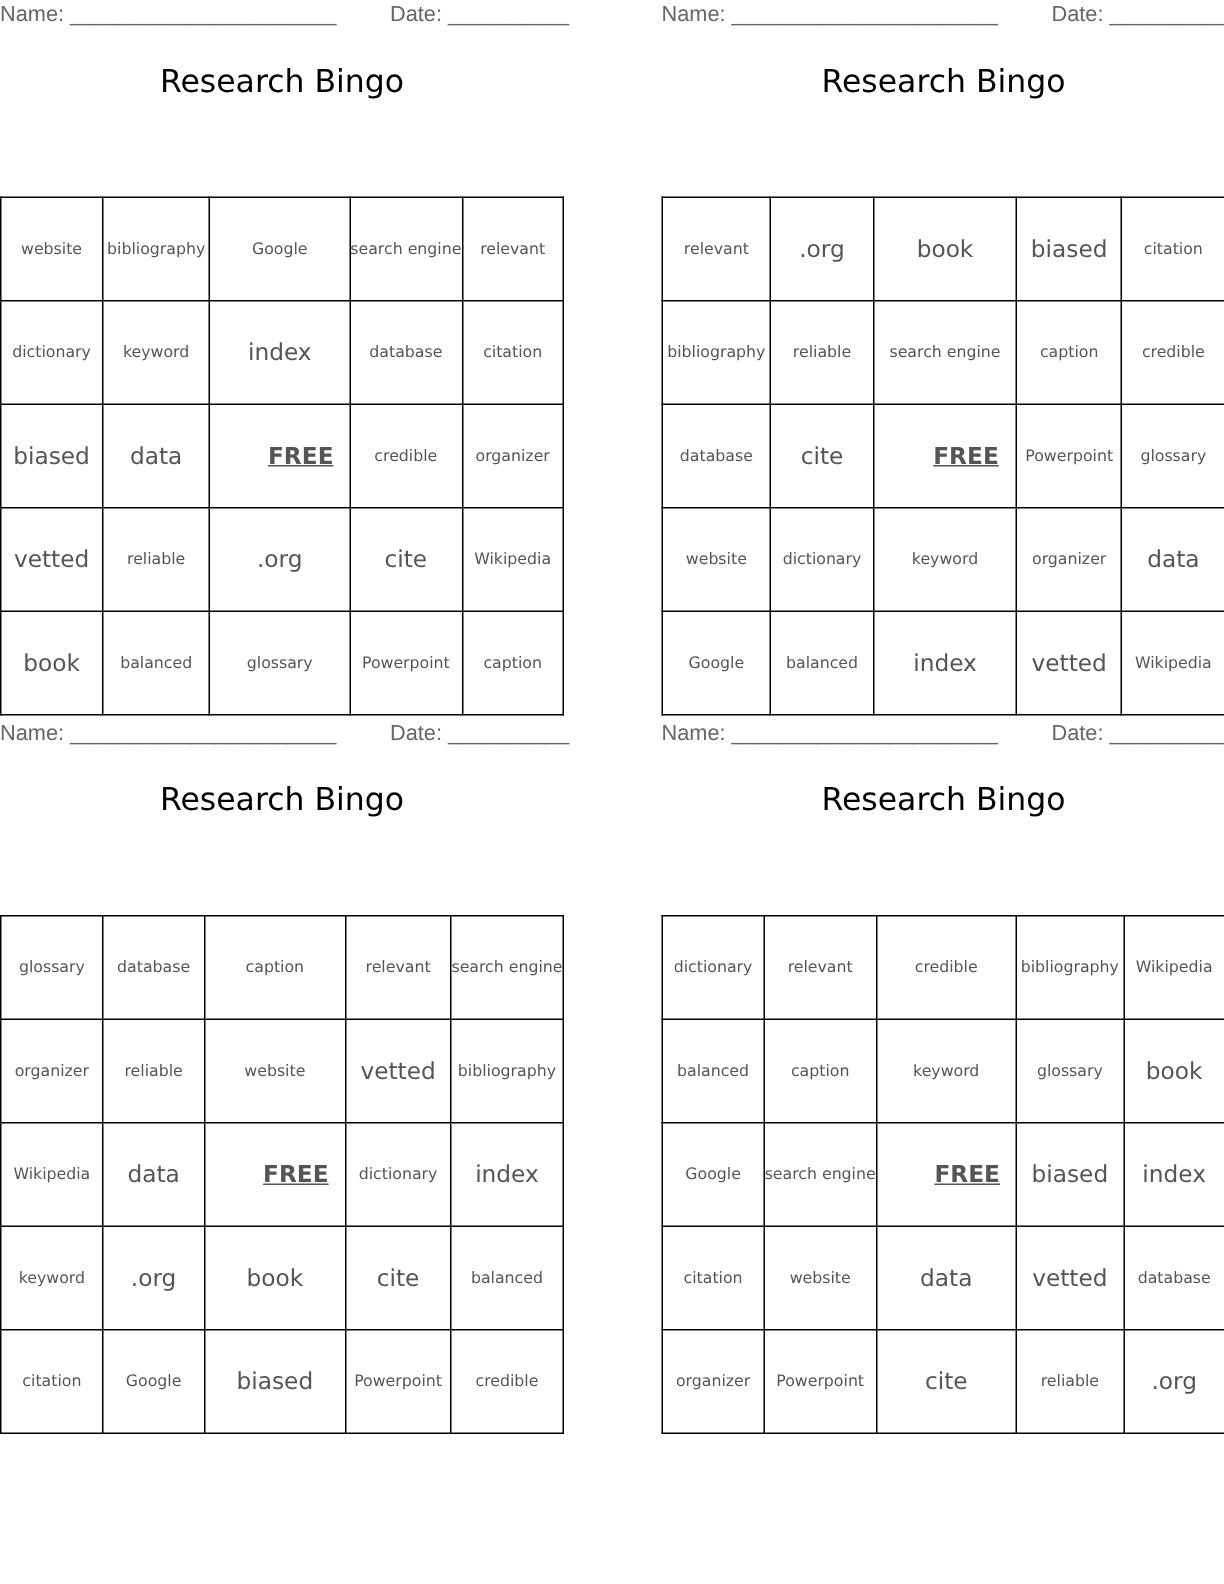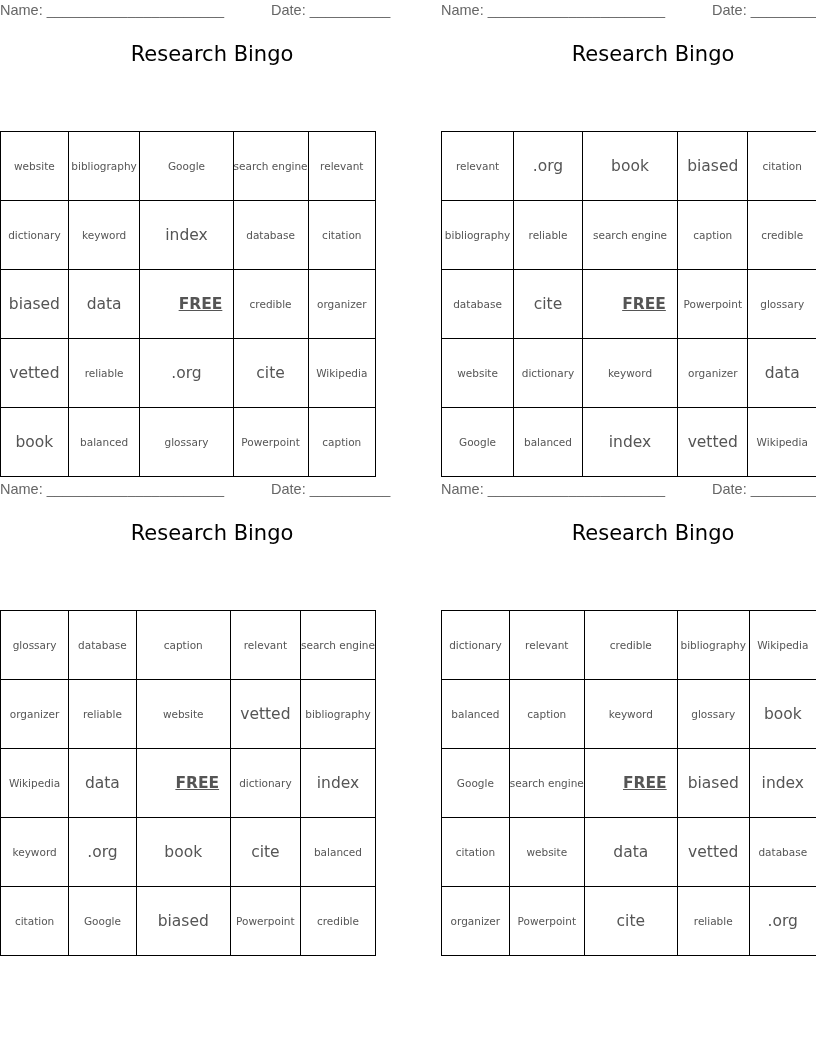--- a/index.html
+++ b/index.html
@@ -1,21 +1,21 @@
 <!DOCTYPE html>
 <html><head>
 <meta charset="utf-8">
 <style>
   html,body{margin:0;padding:0;background:#fff;}
   body{width:816px;height:1056px;position:relative;overflow:hidden;font-family:"DejaVu Sans",sans-serif;}
   .card{position:absolute;width:376px;height:440px;}
   .hdr{position:absolute;top:2px;left:0;width:376px;font-family:"Liberation Sans",sans-serif;font-size:14.5px;color:#666;white-space:nowrap;}
   .hdr .name{position:absolute;left:0;}
-  .hdr .date{position:absolute;left:271px;}
-  .title{position:absolute;top:42px;left:0;width:376px;text-align:center;font-size:21px;color:#000;padding-left:24px;}
+  .hdr .date{position:absolute;left:260px;}
+  .title{position:absolute;top:42px;left:0;width:376px;text-align:center;font-size:21px;color:#000;}
   .grid{position:absolute;top:83px;left:0;border-collapse:collapse;margin-top:48px;}
   .grid td{width:73px;height:68px;border:1.5px solid #000;text-align:center;vertical-align:middle;color:#555;font-size:10.5px;padding:0;white-space:nowrap;}
   .grid td.big{font-size:15.5px;}
   .grid td.free{font-size:15.5px;font-weight:bold;text-decoration:underline;padding-left:28px;}
 </style>
 </head>
 <body>
 
 <div id="page">
     <div class="card" style="left: 0px; top: 0px;">

